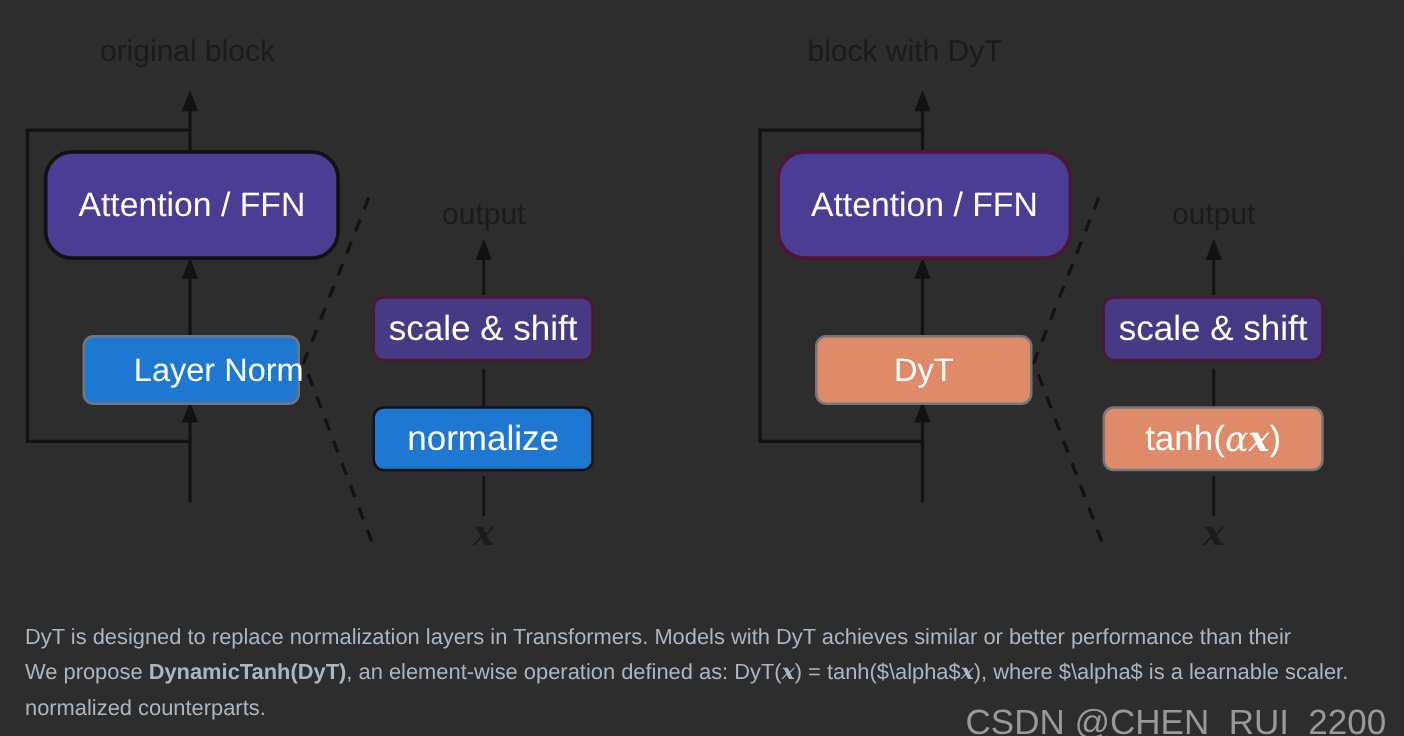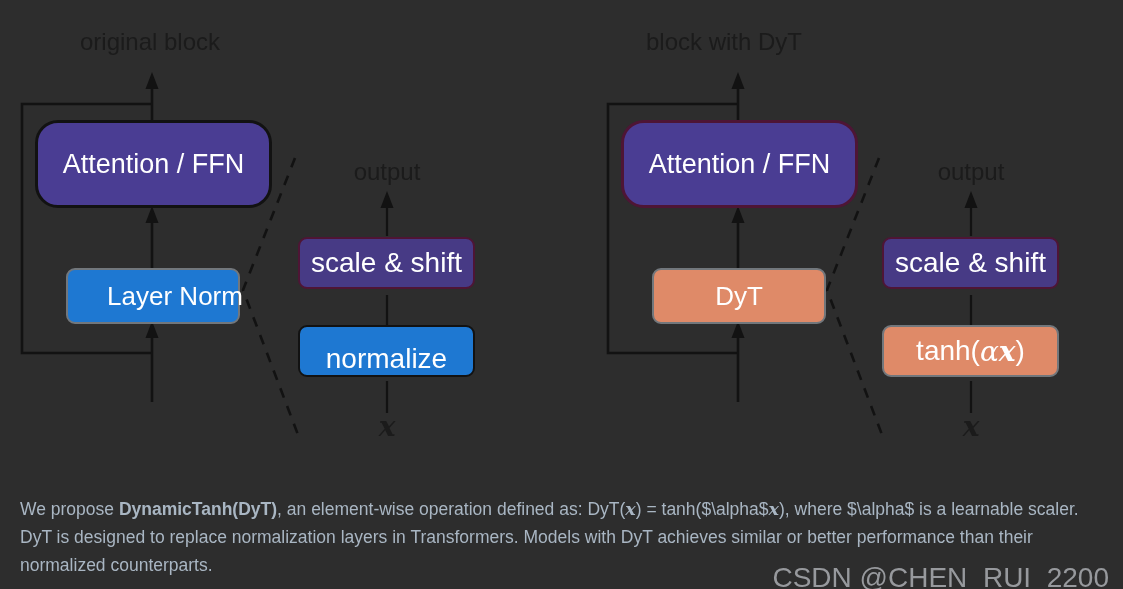--- a/index.html
+++ b/index.html
@@ -136,21 +136,21 @@
   <div class="box normrow blue" style="left:66px; top:268px;padding-left:44px;">
     <span>Layer Norm</span>
   </div>
 
   <div class="dlabel outlbl" style="left:307px; top:158px;">output</div>
 
   <div class="box detailbox scaleshift" style="left:298px; top:237px;">
     <span>scale &amp; shift</span>
   </div>
 
-  <div class="box detailbox normalize" style="left:298px; top:325px;align-items:flex-end;">
+  <div class="box detailbox normalize" style="left:298px; top:325px;">
     <span>normalize</span>
   </div>
 
   <div class="xlbl" style="left:357px; top:410px;">x</div>
 
   <div class="dlabel title" style="left:604px; top:28px;">block with DyT</div>
 
   <div class="box attn maroon" style="left:621px; top:120px;">
     <span>Attention / FFN</span>
   </div>
@@ -167,20 +167,20 @@
 
   <div class="box detailbox tanhbox" style="left:882px; top:325px;">
     <span>tanh(</span>
       <span class="math"><span>α</span><b>x</b></span>
       <span>)</span>
   </div>
 
   <div class="xlbl" style="left:941px; top:410px;">x</div>
 
   <div class="caption">
+    <div>DyT is designed to replace normalization layers in Transformers. Models with DyT achieves similar or better performance than their</div>
     <div><span>We propose </span><b>DynamicTanh(DyT)</b><span>, an element-wise operation defined as: DyT(</span><span class="mx">x</span><span>) = tanh($\alpha$</span><span class="mx">x</span><span>), where $\alpha$ is a learnable scaler.</span></div>
-    <div>DyT is designed to replace normalization layers in Transformers. Models with DyT achieves similar or better performance than their</div>
     <div>normalized counterparts.</div>
   </div>
 
   <div class="watermark">CSDN @CHEN_RUI_2200</div>
 
 </div>
 
 </body></html>

